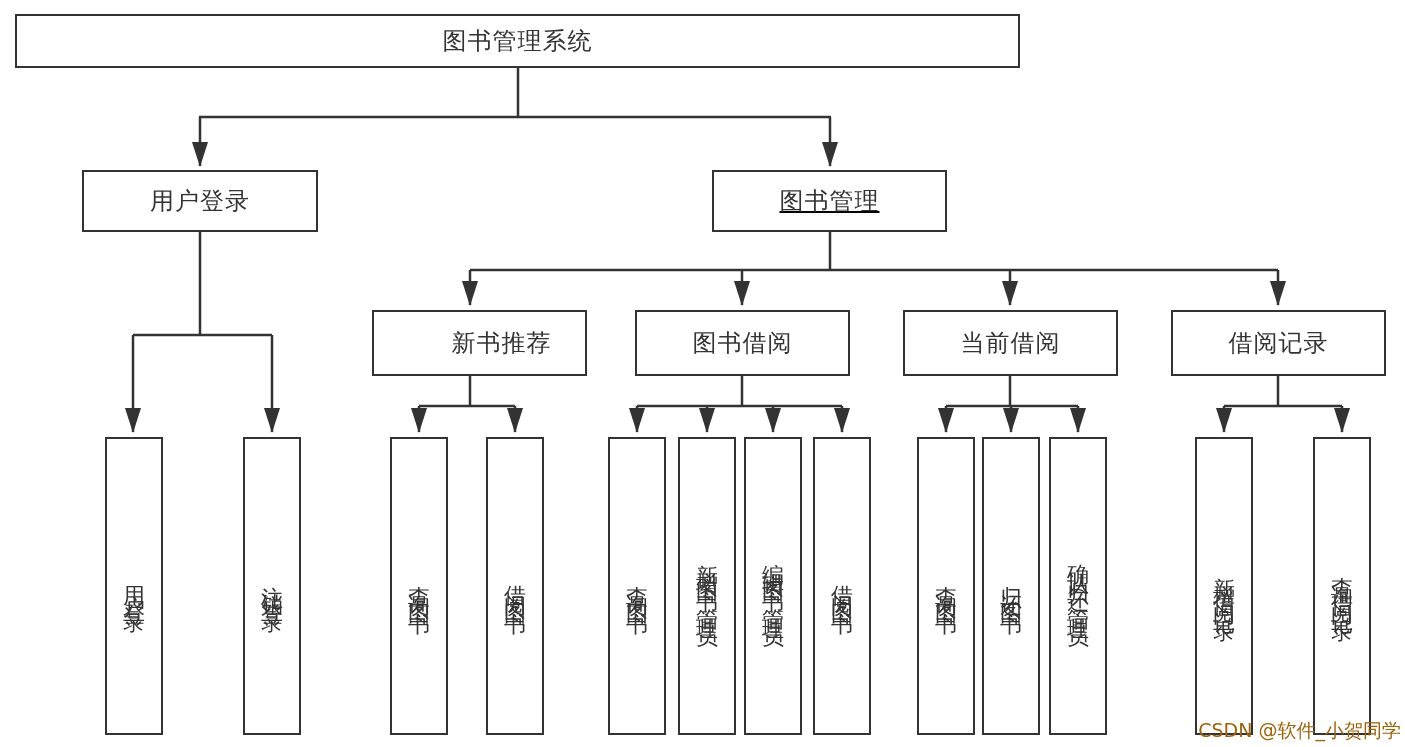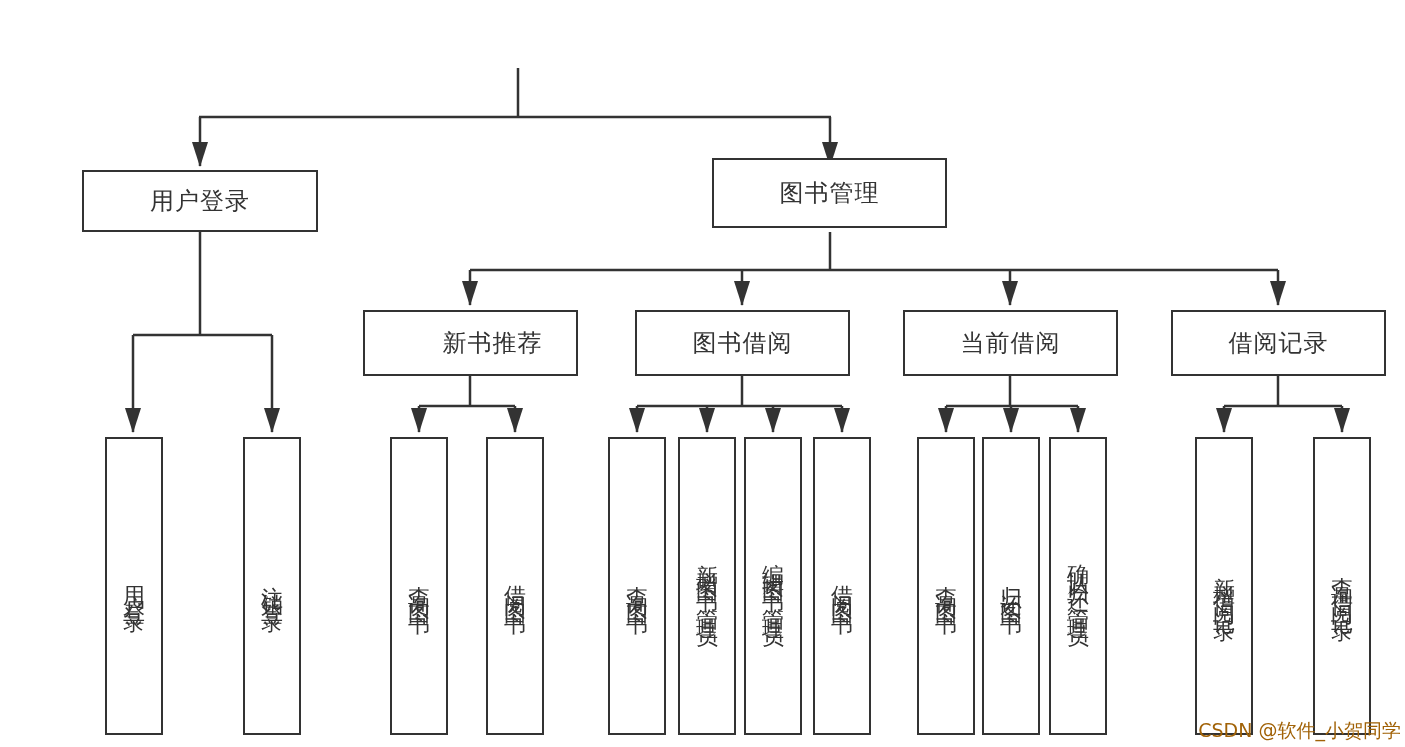--- a/index.html
+++ b/index.html
@@ -42,24 +42,24 @@
     text-orientation: mixed;
     font-size: 22px;
     letter-spacing: 9px;
     color: #333333;
     line-height: 1;
   }
   
   .n-root { left: 15px; top: 14px; width: 1005px; height: 54px; }
   
   .n-l2a { left: 82px;  top: 170px; width: 236px; height: 62px; }
-  .n-l2b { left: 712px; top: 158px; width: 235px; height: 70px; }
+  .n-l2b { left: 712px; top: 170px; width: 235px; height: 62px; text-decoration: underline; }
   
   .n-l3 { top: 310px; width: 215px; height: 66px; }
-  .n-l3a { left: 363px; padding-left: 44px; }
+  .n-l3a { left: 372px; padding-left: 44px; }
   .n-l3b { left: 635px; }
   .n-l3c { left: 903px; }
   .n-l3d { left: 1171px; }
   
   .leaf { top: 437px; width: 58px; height: 298px; }
   .lf1  { left: 105px; }
   .lf2  { left: 243px; }
   .lf3  { left: 390px; }
   .lf4  { left: 486px; }
   .lf5  { left: 608px; }
@@ -129,20 +129,23 @@
       <line x1="1011" y1="406" x2="1011" y2="432" marker-end="url(#arrow)"></line>
       <line x1="1078" y1="406" x2="1078" y2="432" marker-end="url(#arrow)"></line>
 
       <line x1="1278" y1="376" x2="1278" y2="406"></line>
       <line x1="1224" y1="406" x2="1342" y2="406"></line>
       <line x1="1224" y1="406" x2="1224" y2="432" marker-end="url(#arrow)"></line>
       <line x1="1342" y1="406" x2="1342" y2="432" marker-end="url(#arrow)"></line>
     </g>
   </svg>
 
+  <div class="node n-root">
+    <span class="hlabel">图书管理系统</span>
+  </div>
 
   <div class="node n-l2a">
     <span class="hlabel">用户登录</span>
   </div>
   <div class="node n-l2b">
     <span class="hlabel">图书管理</span>
   </div>
 
   <div class="node n-l3 n-l3a">
     <span class="hlabel">新书推荐</span>

